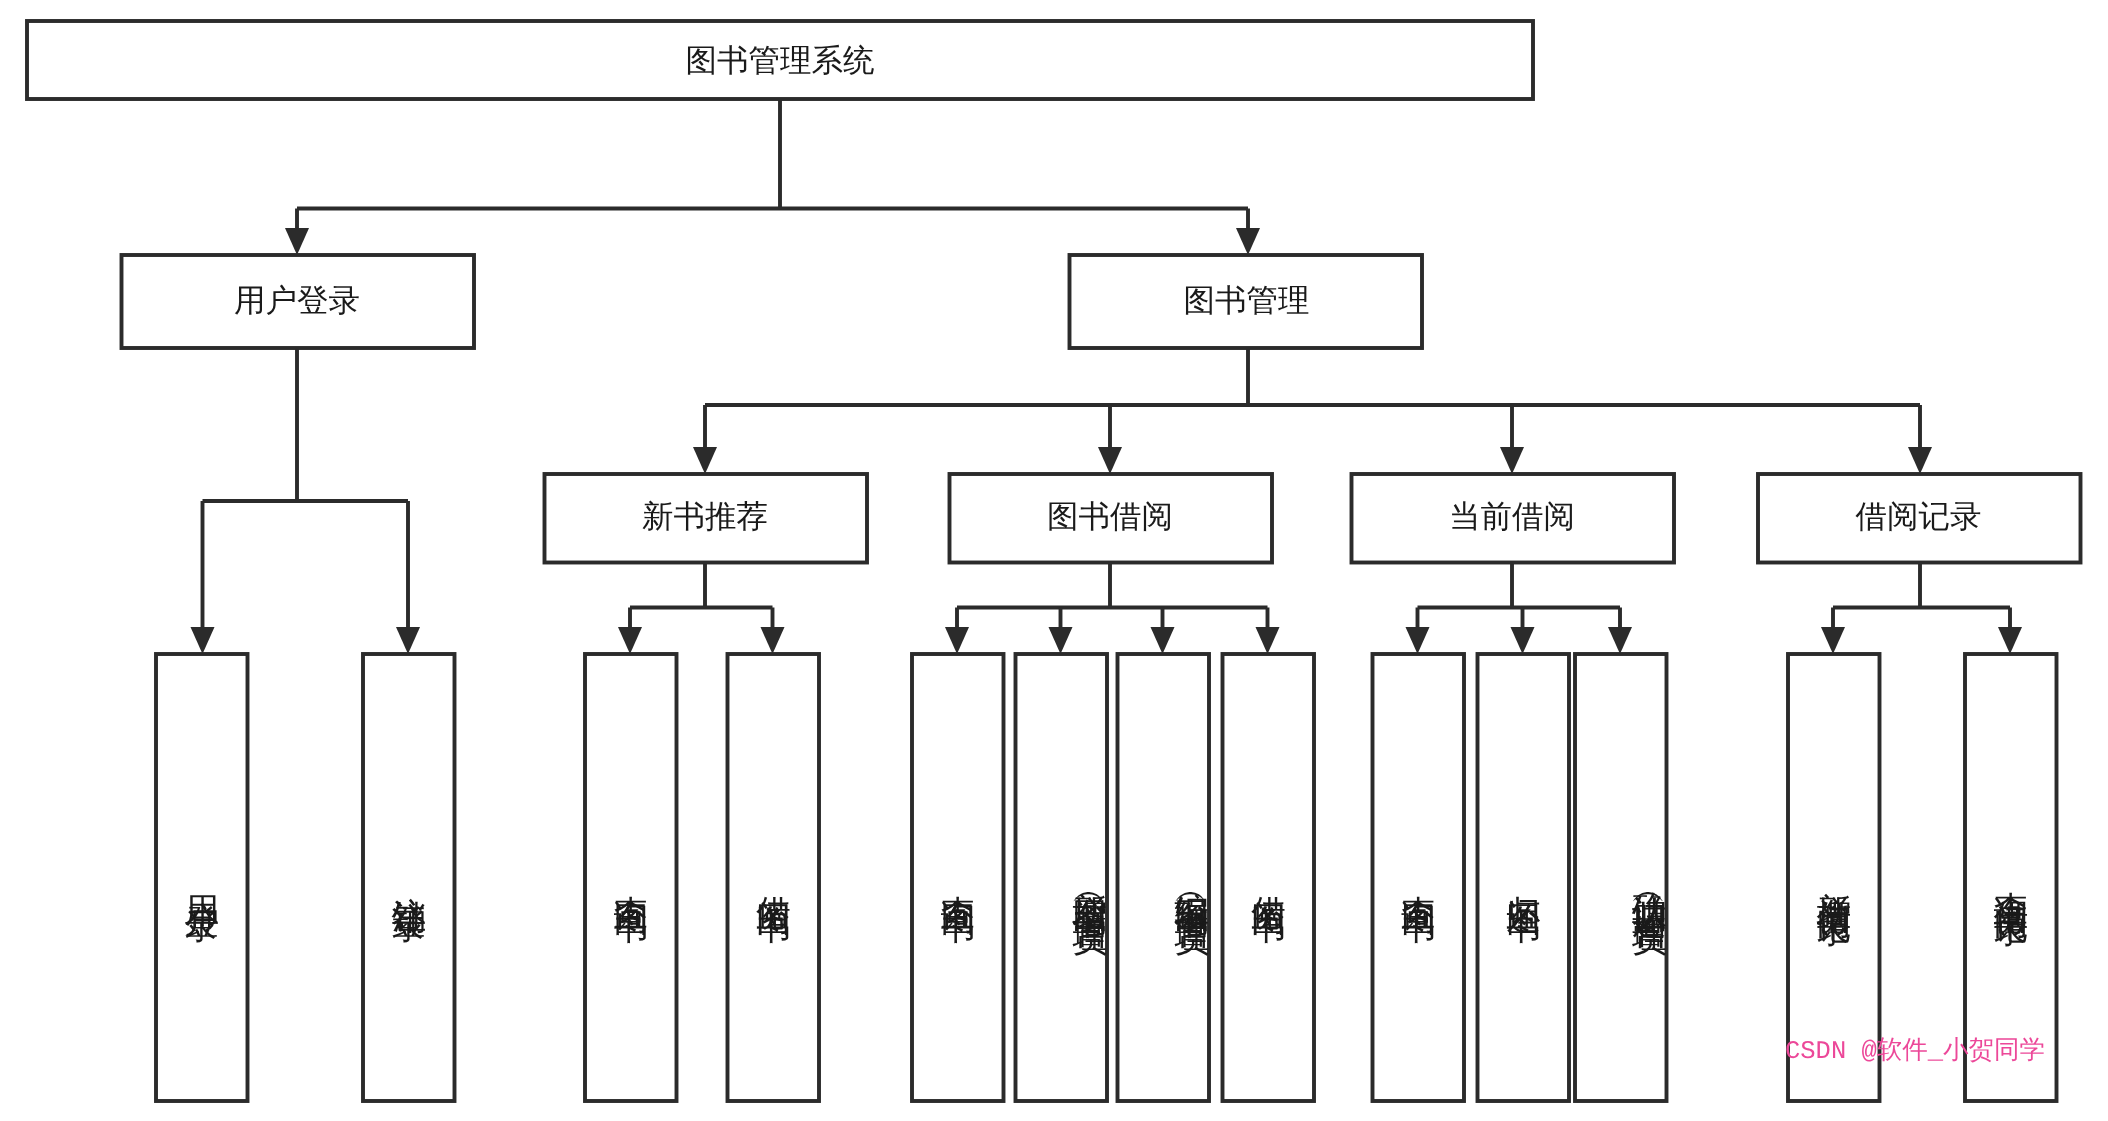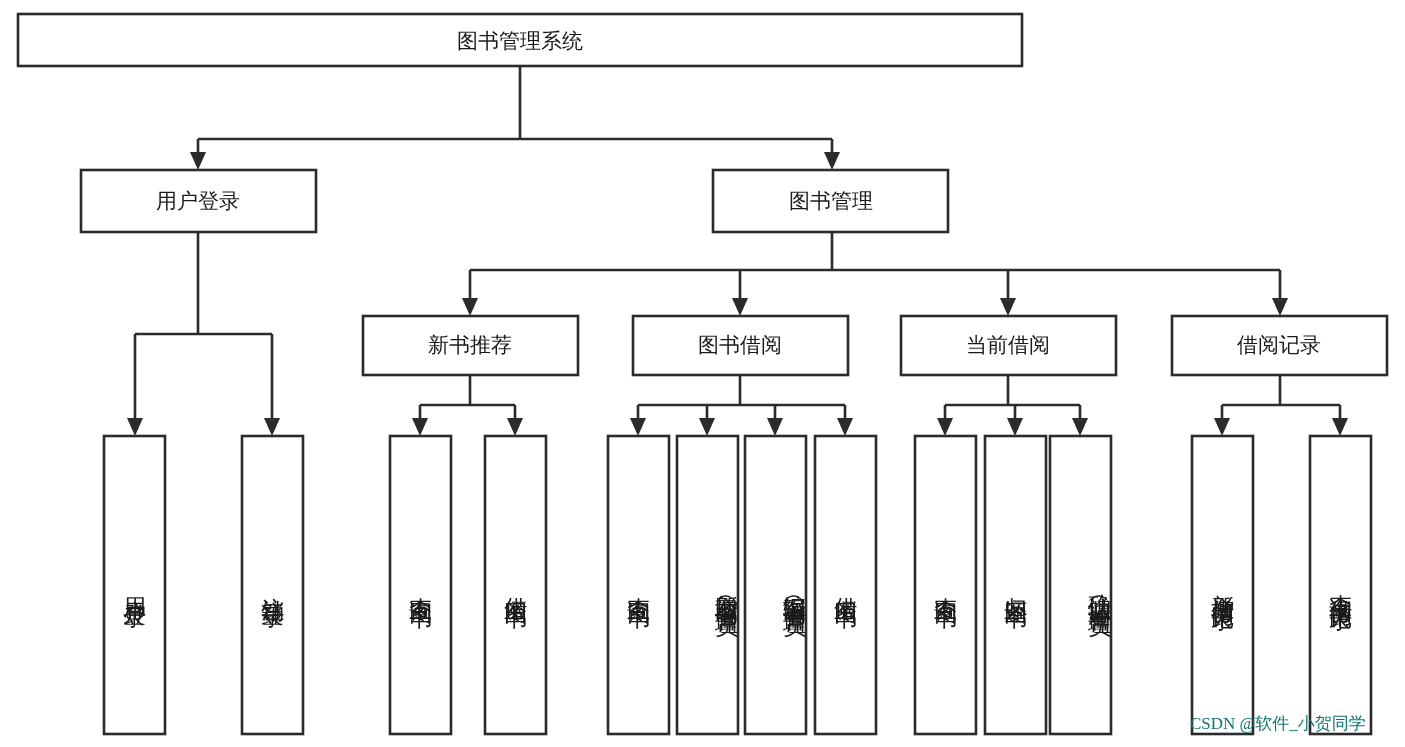--- a/index.html
+++ b/index.html
@@ -57,26 +57,26 @@
     font-size: 23px;
     line-height: 1.02;
     color: #1a1a1a;
     letter-spacing: 3px;
     text-align: center;
     white-space: nowrap;
     pointer-events: none;
   }
   .watermark {
     position: absolute;
-    font-family: Liberation Serif, serif;
+    font-family: Liberation Mono, monospace;
     font-size: 17px;
-    color: #0f766e;
+    color: #ec4899;
     white-space: nowrap;
     left: 1190px;
-    top: 712px;
+    top: 688px;
   }
 </style>
 </head>
 <body>
 
 <div id="diagram-root">
 
   <svg id="tree-svg" viewBox="0 0 1405 747">
     <defs>
       <marker id="arrow" viewBox="0 0 12 14" refX="6" refY="13" markerWidth="12" markerHeight="14" orient="auto-start-reverse" markerUnits="userSpaceOnUse">

